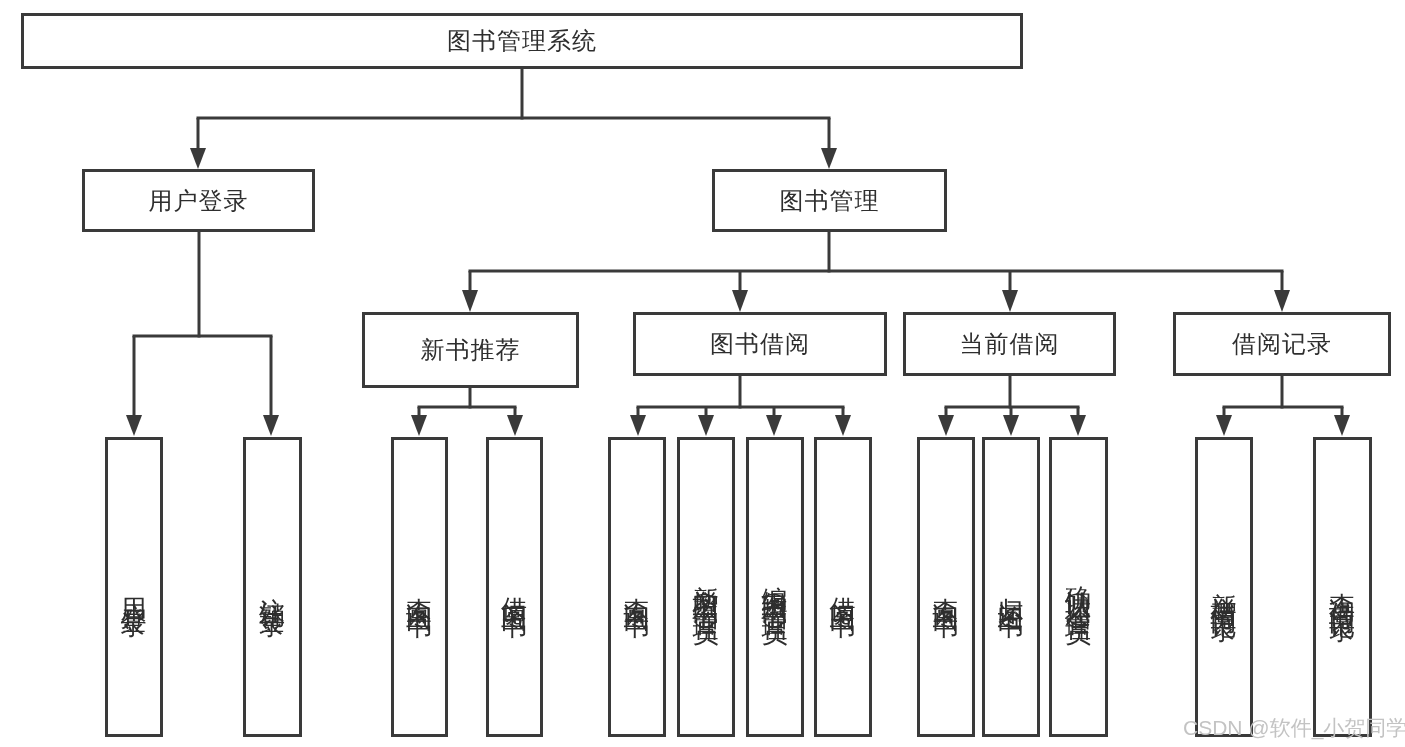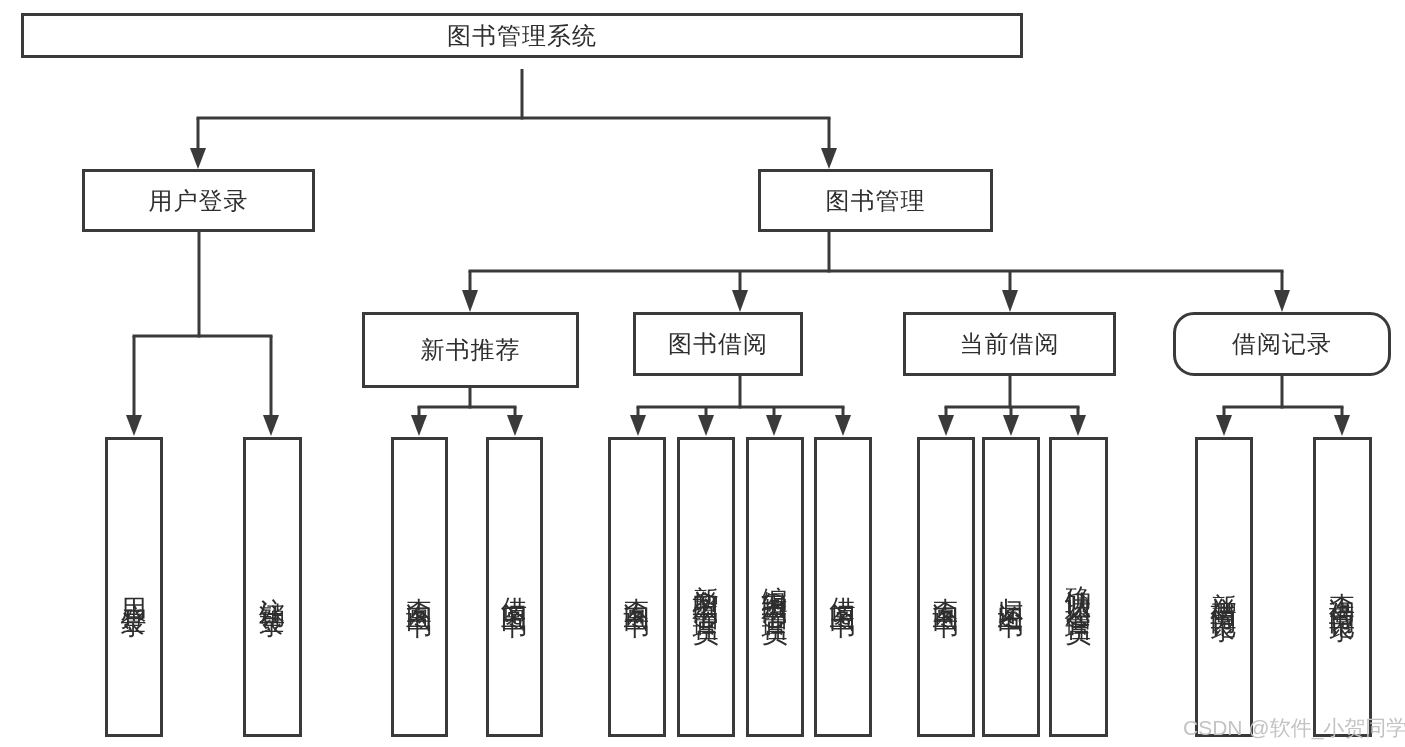--- a/index.html
+++ b/index.html
@@ -132,41 +132,41 @@
     <g>
       <line x1="1282" y1="376" x2="1282" y2="408.5"></line>
       <line x1="1222.5" y1="407" x2="1343.5" y2="407"></line>
       <line x1="1224" y1="407" x2="1224" y2="417"></line>
       <polygon points="1216,415 1232,415 1224,436"></polygon>
       <line x1="1342" y1="407" x2="1342" y2="417"></line>
       <polygon points="1334,415 1350,415 1342,436"></polygon>
     </g>
   </svg>
 
-  <div class="node h" style="left:21px; top:13px; width:1002px; height:45px;">
+  <div class="node h" style="left:21px; top:13px; width:1002px; height:56px;">
     <span class="label">图书管理系统</span>
   </div>
 
   <div class="node h" style="left:82px; top:169px; width:233px; height:63px;">
     <span class="label">用户登录</span>
   </div>
-  <div class="node h" style="left:712px; top:169px; width:235px; height:63px;margin-left:46px;">
+  <div class="node h" style="left:712px; top:169px; width:235px; height:63px;">
     <span class="label">图书管理</span>
   </div>
 
   <div class="node h" style="left:362px; top:312px; width:217px; height:76px;">
     <span class="label">新书推荐</span>
   </div>
-  <div class="node h" style="left:633px; top:312px; width:170px; height:64px;">
+  <div class="node h" style="left:633px; top:312px; width:254px; height:64px;">
     <span class="label">图书借阅</span>
   </div>
   <div class="node h" style="left:903px; top:312px; width:213px; height:64px;text-align:center;">
     <span class="label">当前借阅</span>
   </div>
-  <div class="node h" style="left:1173px; top:312px; width:218px; height:64px;border-radius:21px;">
+  <div class="node h" style="left:1173px; top:312px; width:218px; height:64px;">
     <span class="label">借阅记录</span>
   </div>
 
   <div class="node v" style="left:105px; top:437px; width:58px; height:300px;">
     <span class="label">用户登录</span>
   </div>
   <div class="node v" style="left:243px; top:437px; width:59px; height:300px;">
     <span class="label">注销登录</span>
   </div>
 

